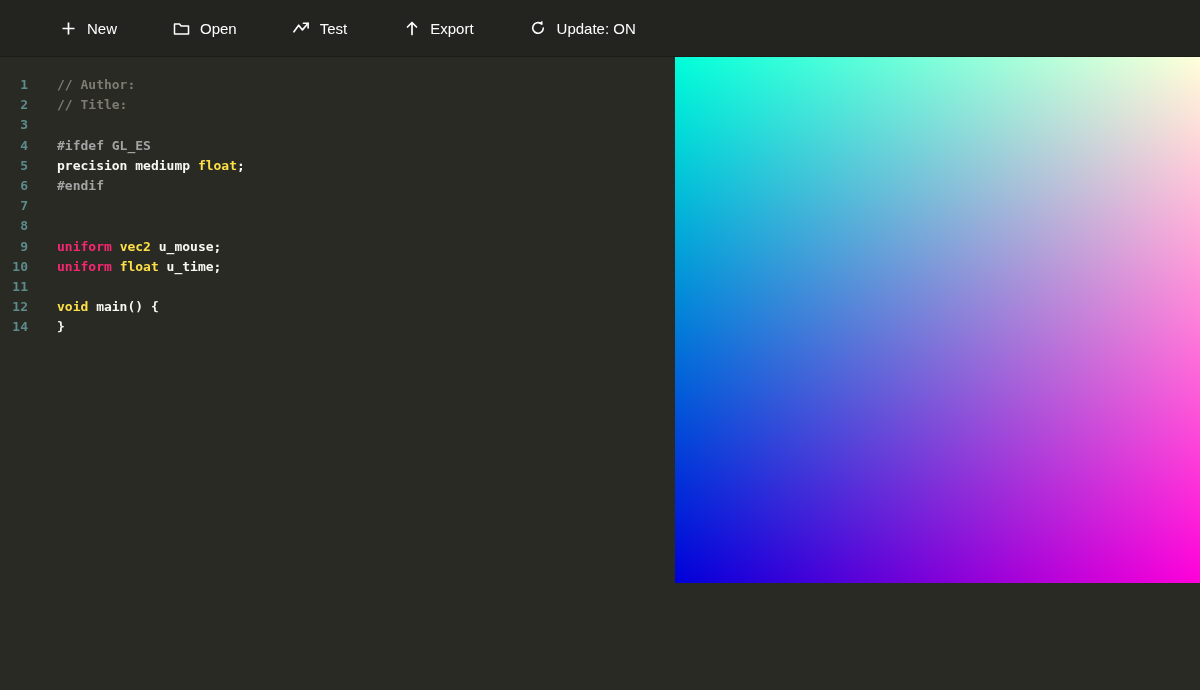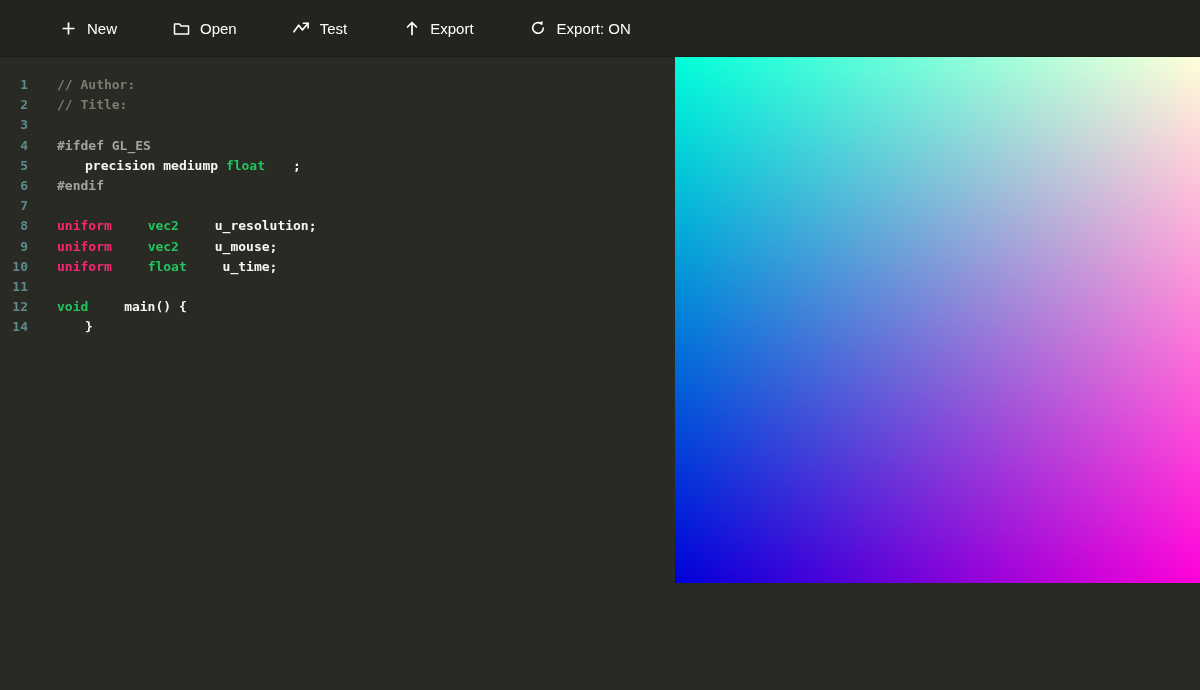--- a/index.html
+++ b/index.html
@@ -62,24 +62,24 @@
     width: 28px;
     text-align: right;
     color: #5c8b8b;
     font-weight: 700;
     flex: 0 0 auto;
     user-select: none;
   }
   .code-text {
     margin-left: 29px;
   }
-  .tok-plain   { color: #f8f8f2; margin-left: 28px; }
+  .tok-plain   { color: #f8f8f2; }
   .tok-comment { color: #7d7b72; margin-top: 48px; }
   .tok-keyword { color: #f92672; }
-  .tok-type    { color: #22c55e; }
+  .tok-type    { color: #fde047; }
   .tok-preproc { color: #a3a3a3; }
 
   
   .preview {
     position: absolute;
     top: 57px;
     right: 0;
     width: 525px;
     height: 526px;
     background-image:
@@ -130,35 +130,35 @@
     <span>Export</span>
   </button>
 
   <button class="toolbar-btn">
     <span class="icon">
       <svg width="16" height="16" viewBox="0 0 16 16">
         <path d="M13.3 8 a5.3 5.3 0 1 1 -1.9-4.1" stroke="#ffffff" stroke-width="1.6" fill="none" stroke-linecap="round"></path>
         <path d="M12.3 0.8 l0.4 4 -3.8-1.2 z" fill="#ffffff"></path>
       </svg>
     </span>
-    <span>Export: ON</span>
+    <span>Update: ON</span>
   </button>
 
 </header>
 
 <main class="editor">
   <div id="code-lines">
       <div class="code-line"><span class="gutter">1</span><span class="code-text"><span class="tok-comment">// Author:</span></span></div>
       <div class="code-line"><span class="gutter">2</span><span class="code-text"><span class="tok-comment">// Title:</span></span></div>
       <div class="code-line"><span class="gutter">3</span><span class="code-text">&nbsp;</span></div>
       <div class="code-line"><span class="gutter">4</span><span class="code-text"><span class="tok-preproc">#ifdef GL_ES</span></span></div>
       <div class="code-line"><span class="gutter">5</span><span class="code-text"><span class="tok-plain">precision mediump </span><span class="tok-type">float</span><span class="tok-plain">;</span></span></div>
       <div class="code-line"><span class="gutter">6</span><span class="code-text"><span class="tok-preproc">#endif</span></span></div>
       <div class="code-line"><span class="gutter">7</span><span class="code-text">&nbsp;</span></div>
-      <div class="code-line"><span class="gutter">8</span><span class="code-text"><span class="tok-keyword">uniform</span><span class="tok-plain"> </span><span class="tok-type">vec2</span><span class="tok-plain"> u_resolution;</span></span></div>
+      <div class="code-line"><span class="gutter">8</span></div>
       <div class="code-line"><span class="gutter">9</span><span class="code-text"><span class="tok-keyword">uniform</span><span class="tok-plain"> </span><span class="tok-type">vec2</span><span class="tok-plain"> u_mouse;</span></span></div>
       <div class="code-line"><span class="gutter">10</span><span class="code-text"><span class="tok-keyword">uniform</span><span class="tok-plain"> </span><span class="tok-type">float</span><span class="tok-plain"> u_time;</span></span></div>
       <div class="code-line"><span class="gutter">11</span><span class="code-text">&nbsp;</span></div>
       <div class="code-line"><span class="gutter">12</span><span class="code-text"><span class="tok-type">void</span><span class="tok-plain"> main() {</span></span></div>
       <div class="code-line"><span class="gutter">14</span><span class="code-text"><span class="tok-plain">}</span></span></div>
     </div>
 </main>
 
 <div class="preview"></div>
 

